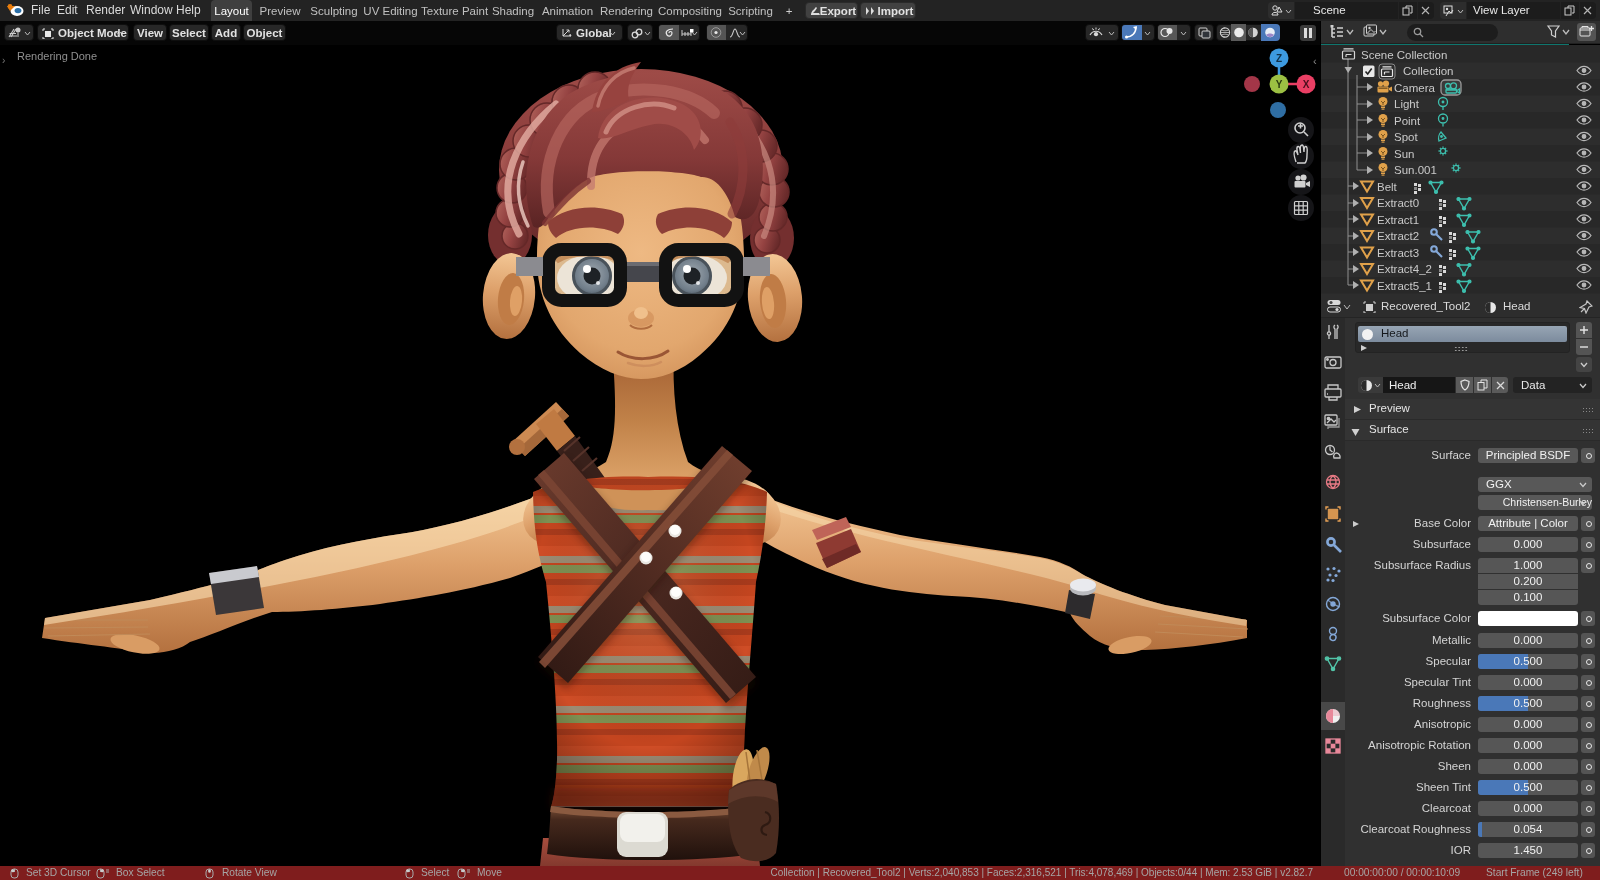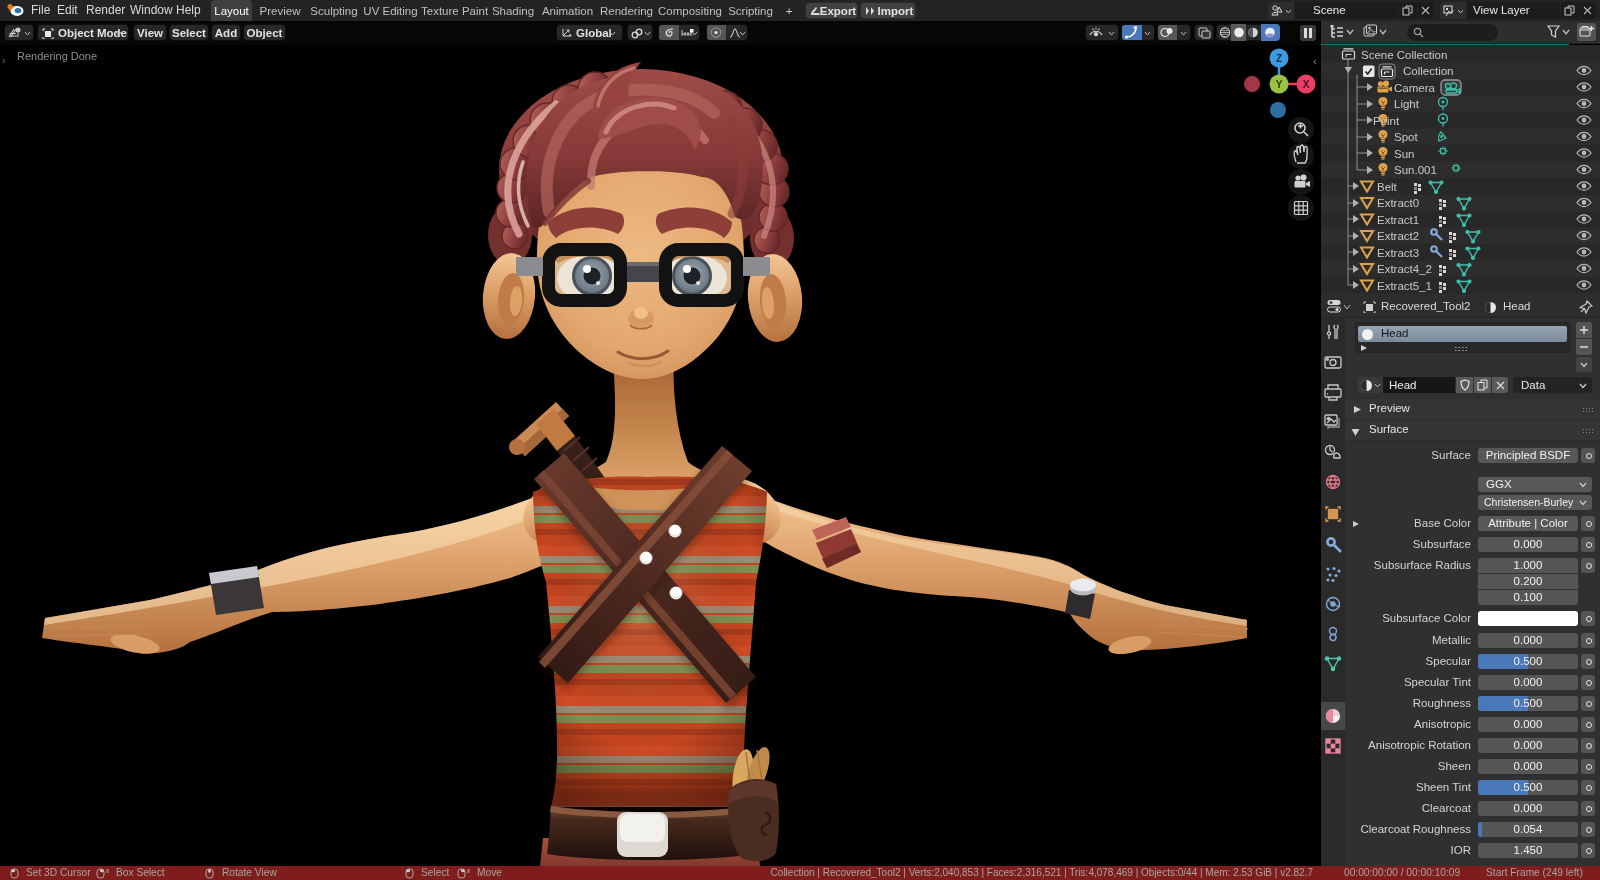--- a/index.html
+++ b/index.html
@@ -878,21 +878,21 @@
               <path d="M0 4.5 C4 -1 10 -1 14 4.5 C10 10 4 10 0 4.5 Z"></path>
               <circle cx="7" cy="4.5" r="1.8" fill="#b8b8b8"></circle>
             </g>
         </g>
       </g>
     </svg>
     <div class="orow" style="top:1.5px"><span style="margin-left:40px">Scene Collection</span></div>
     <div class="orow" style="top:18px"><span style="margin-left:82px">Collection</span></div>
     <div class="orow" style="top:34.5px"><span style="margin-left:73px">Camera</span></div>
     <div class="orow" style="top:51px"><span style="margin-left:73px">Light</span></div>
-    <div class="orow" style="top:67.5px"><span style="margin-left:52px">Point</span></div>
+    <div class="orow" style="top:67.5px"><span style="margin-left:73px">Point</span></div>
     <div class="orow" style="top:84px"><span style="margin-left:73px">Spot</span></div>
     <div class="orow" style="top:100.5px"><span style="margin-left:73px">Sun</span></div>
     <div class="orow" style="top:117px"><span style="margin-left:73px">Sun.001</span></div>
     <div class="orow" style="top:133.5px"><span style="margin-left:56px">Belt</span></div>
     <div class="orow" style="top:150px"><span style="margin-left:56px">Extract0</span></div>
     <div class="orow" style="top:166.5px"><span style="margin-left:56px">Extract1</span></div>
     <div class="orow" style="top:183px"><span style="margin-left:56px">Extract2</span></div>
     <div class="orow" style="top:199.5px"><span style="margin-left:56px">Extract3</span></div>
     <div class="orow" style="top:216px"><span style="margin-left:56px">Extract4_2</span></div>
     <div class="orow" style="top:232.5px"><span style="margin-left:56px">Extract5_1</span></div>
@@ -1096,21 +1096,21 @@
         <span class="plabel">Surface</span>
         <div class="pval" style="background:#585858">Principled BSDF</div>
         <div class="pdot"></div>
       </div>
     <div class="prow" style="top:181px">
         <div class="pval" style="left:157px;width:114px;background:#585858;text-align:left;padding-left:8px">GGX<svg class="abs" style="right:5px;top:5px" width="8" height="6" viewBox="0 0 8 6">
             <path d="M1 1 L4 4.5 L7 1" stroke="#ccc" fill="none" stroke-width="1.2"></path>
           </svg></div>
       </div>
     <div class="prow" style="top:199px">
-        <div class="pval" style="left:157px;width:114px;background:#585858;text-align:left;padding-left:6px;font-size:10.5px">Christensen-Burley<svg class="abs" style="right:5px;top:5px" width="8" height="6" viewBox="0 0 8 6">
+        <div class="pval" style="left:157px;width:114px;background:#585858;text-align:right;padding-left:6px;font-size:10.5px">Christensen-Burley<svg class="abs" style="right:5px;top:5px" width="8" height="6" viewBox="0 0 8 6">
             <path d="M1 1 L4 4.5 L7 1" stroke="#ccc" fill="none" stroke-width="1.2"></path>
           </svg></div>
       </div>
     <div class="prow" style="top:220px">
         <svg class="abs" style="left:31px;top:4px" width="8" height="8" viewBox="0 0 8 8">
           <path d="M1 1 L7 4 L1 7 Z" fill="#ccc"></path>
         </svg>
         <span class="plabel">Base Color</span>
         <div class="pval" style="background:#585858">Attribute | Color</div>
         <div class="pdot"></div>

